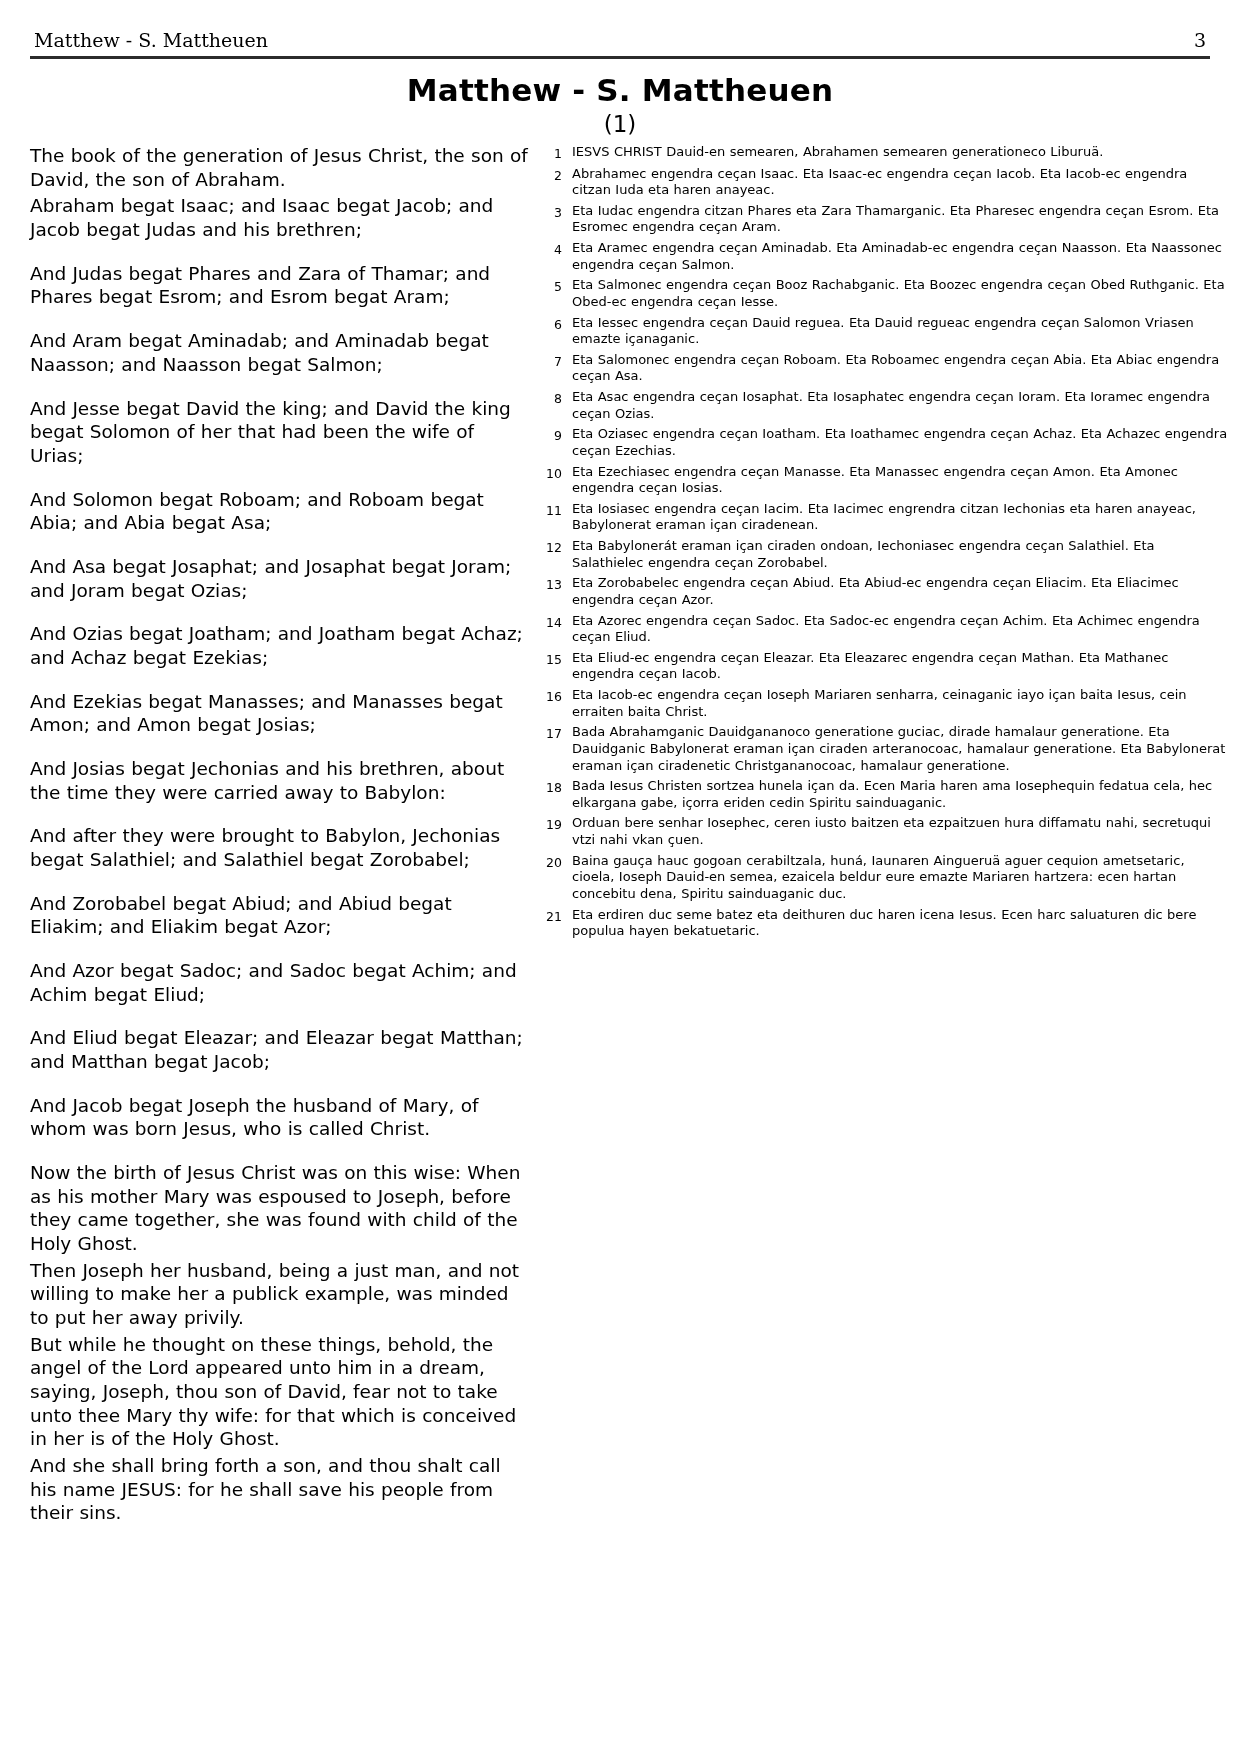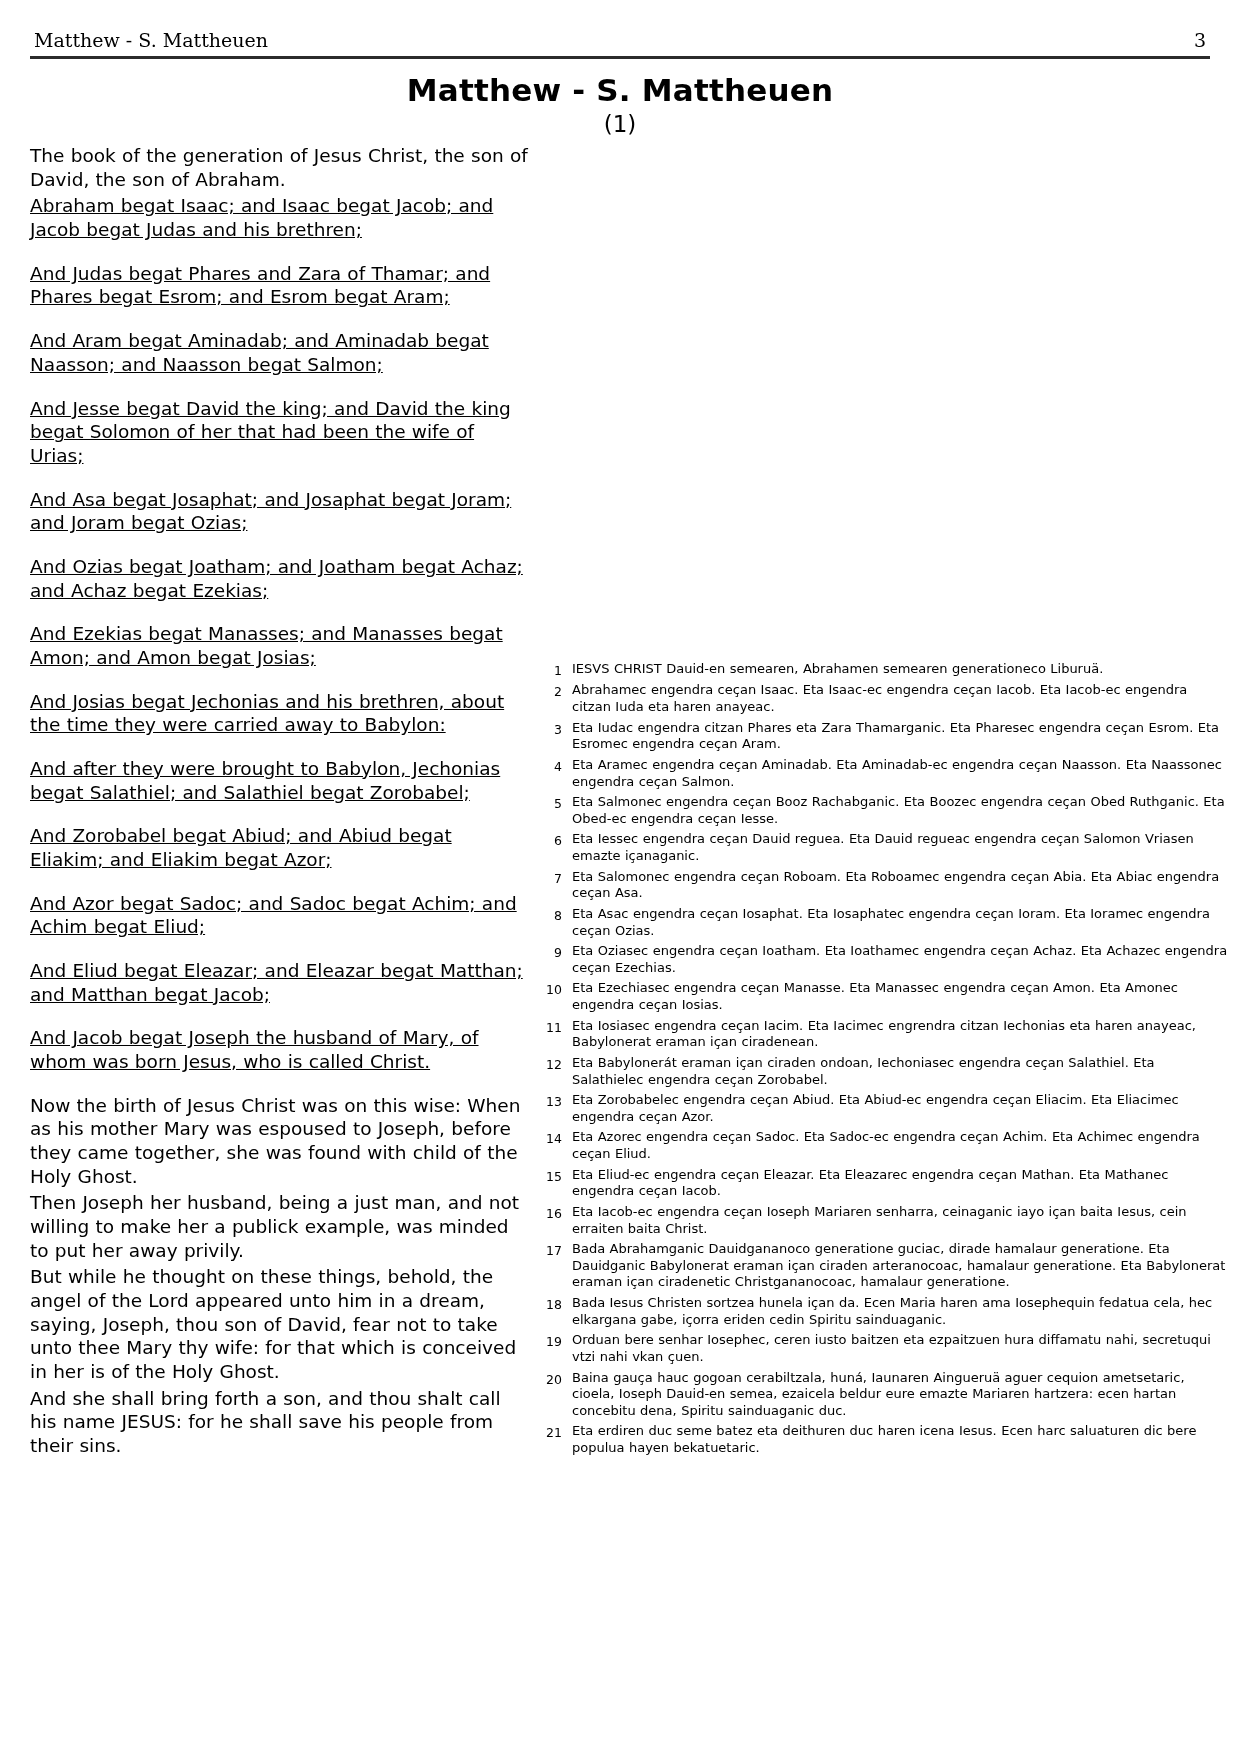--- a/index.html
+++ b/index.html
@@ -55,21 +55,21 @@
     text-align: center;
     font-family: "DejaVu Sans", sans-serif;
     font-size: 23px;
     line-height: 1.2;
     margin: 0 0 6px 0;
   }
 
   
   .columns {
     display: flex;
-    align-items: flex-end;
+    align-items: flex-start;
     gap: 0px;
   }
   .col-left {
     width: 508px;
     flex: 0 0 508px;
     padding-right: 10px;
     box-sizing: border-box;
   }
   .col-right {
     width: 690px;
@@ -78,21 +78,21 @@
   }
 
   .verse-en {
     font-size: 18.5px;
     line-height: 1.28;
     text-align: left;
     margin: 0 0 3px 0;
     word-spacing: .4px;
   }
   
-  .verse-en.gap { margin-bottom: 20px; text-decoration: underline; }
+  .verse-en.gap { margin-bottom: 20px; }
 
   .verse-bq {
     display: flex;
     align-items: flex-start;
     margin: 0 0 4px 0;
   }
   .verse-num {
     flex: 0 0 34px;
     width: 34px;
     text-align: right;
@@ -124,20 +124,21 @@
   <h1 class="book-title">Matthew - S. Mattheuen</h1>
   <div class="chapter-number">(1)</div>
 
   <div class="columns">
     <div class="col-left">
         <p class="verse-en">The book of the generation of Jesus Christ, the son of David, the son of Abraham.</p>
         <p class="verse-en gap">Abraham begat Isaac; and Isaac begat Jacob; and Jacob begat Judas and his brethren;</p>
         <p class="verse-en gap">And Judas begat Phares and Zara of Thamar; and Phares begat Esrom; and Esrom begat Aram;</p>
         <p class="verse-en gap">And Aram begat Aminadab; and Aminadab begat Naasson; and Naasson begat Salmon;</p>
         <p class="verse-en gap">And Jesse begat David the king; and David the king begat Solomon of her that had been the wife of Urias;</p>
+        <p class="verse-en gap">And Solomon begat Roboam; and Roboam begat Abia; and Abia begat Asa;</p>
         <p class="verse-en gap">And Asa begat Josaphat; and Josaphat begat Joram; and Joram begat Ozias;</p>
         <p class="verse-en gap">And Ozias begat Joatham; and Joatham begat Achaz; and Achaz begat Ezekias;</p>
         <p class="verse-en gap">And Ezekias begat Manasses; and Manasses begat Amon; and Amon begat Josias;</p>
         <p class="verse-en gap">And Josias begat Jechonias and his brethren, about the time they were carried away to Babylon:</p>
         <p class="verse-en gap">And after they were brought to Babylon, Jechonias begat Salathiel; and Salathiel begat Zorobabel;</p>
         <p class="verse-en gap">And Zorobabel begat Abiud; and Abiud begat Eliakim; and Eliakim begat Azor;</p>
         <p class="verse-en gap">And Azor begat Sadoc; and Sadoc begat Achim; and Achim begat Eliud;</p>
         <p class="verse-en gap">And Eliud begat Eleazar; and Eleazar begat Matthan; and Matthan begat Jacob;</p>
         <p class="verse-en gap">And Jacob begat Joseph the husband of Mary, of whom was born Jesus, who is called Christ.</p>
         <p class="verse-en">Now the birth of Jesus Christ was on this wise: When as his mother Mary was espoused to Joseph, before they came together, she was found with child of the Holy Ghost.</p>

